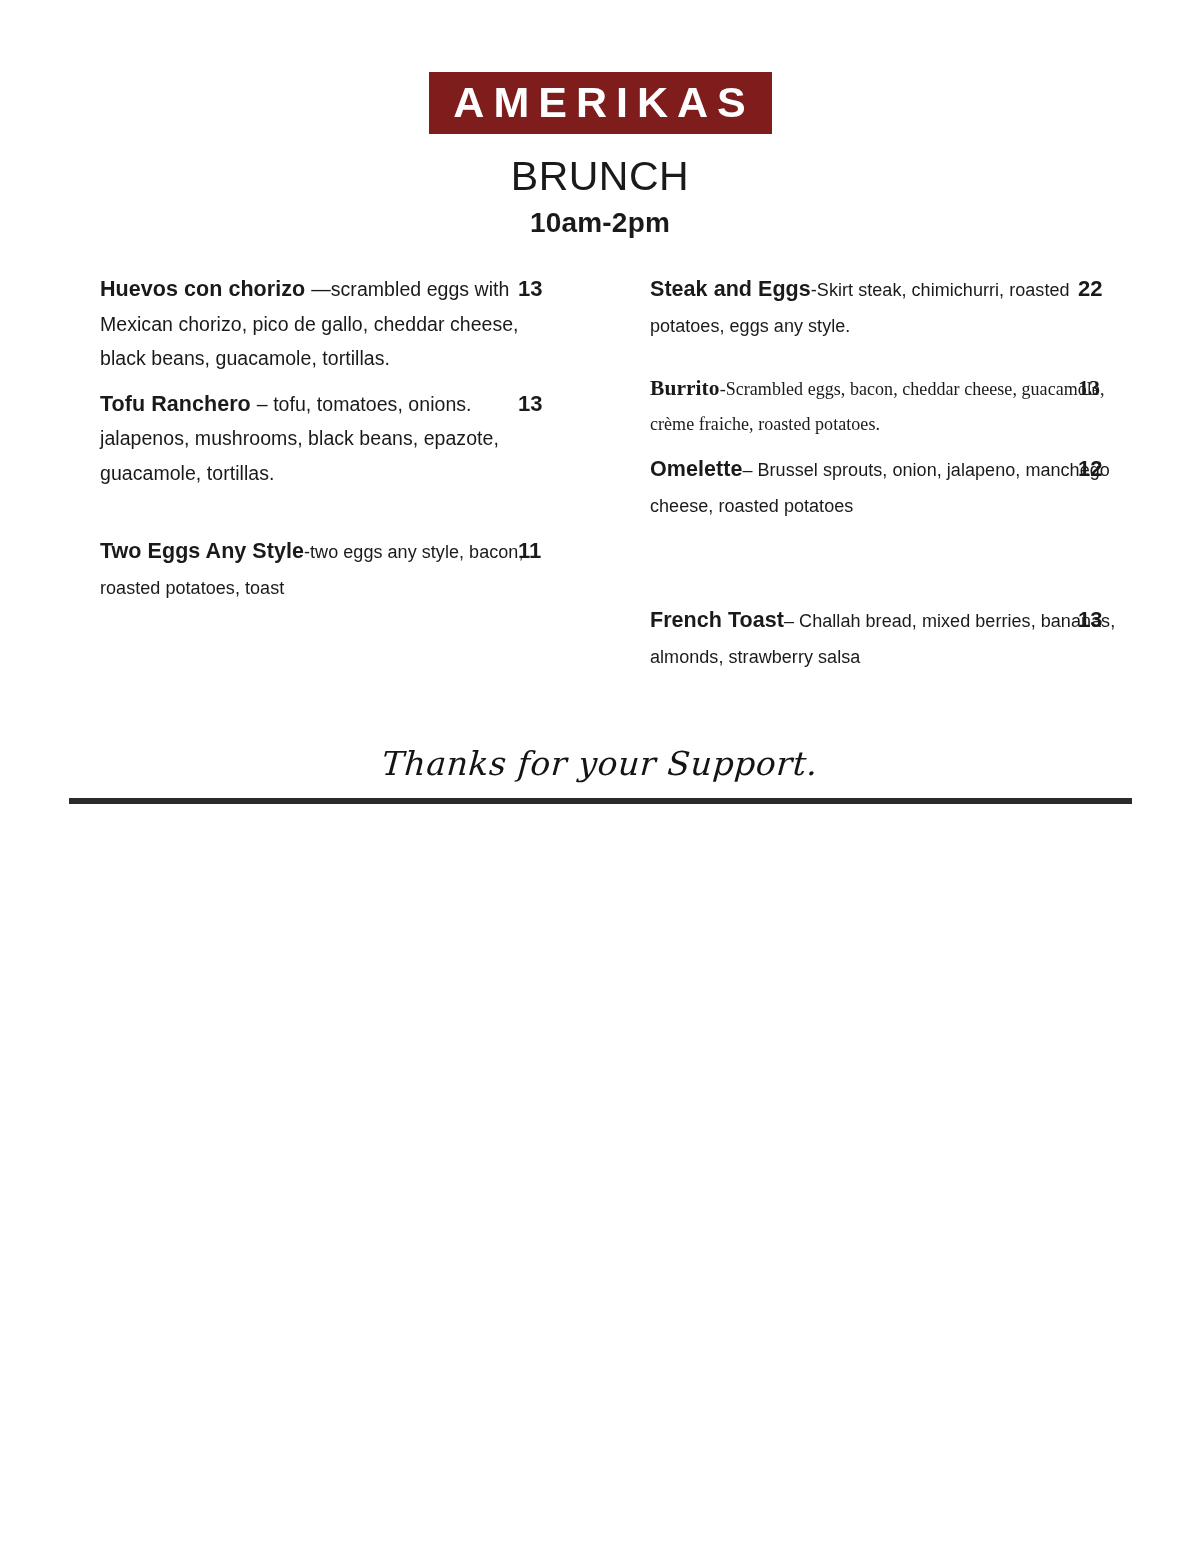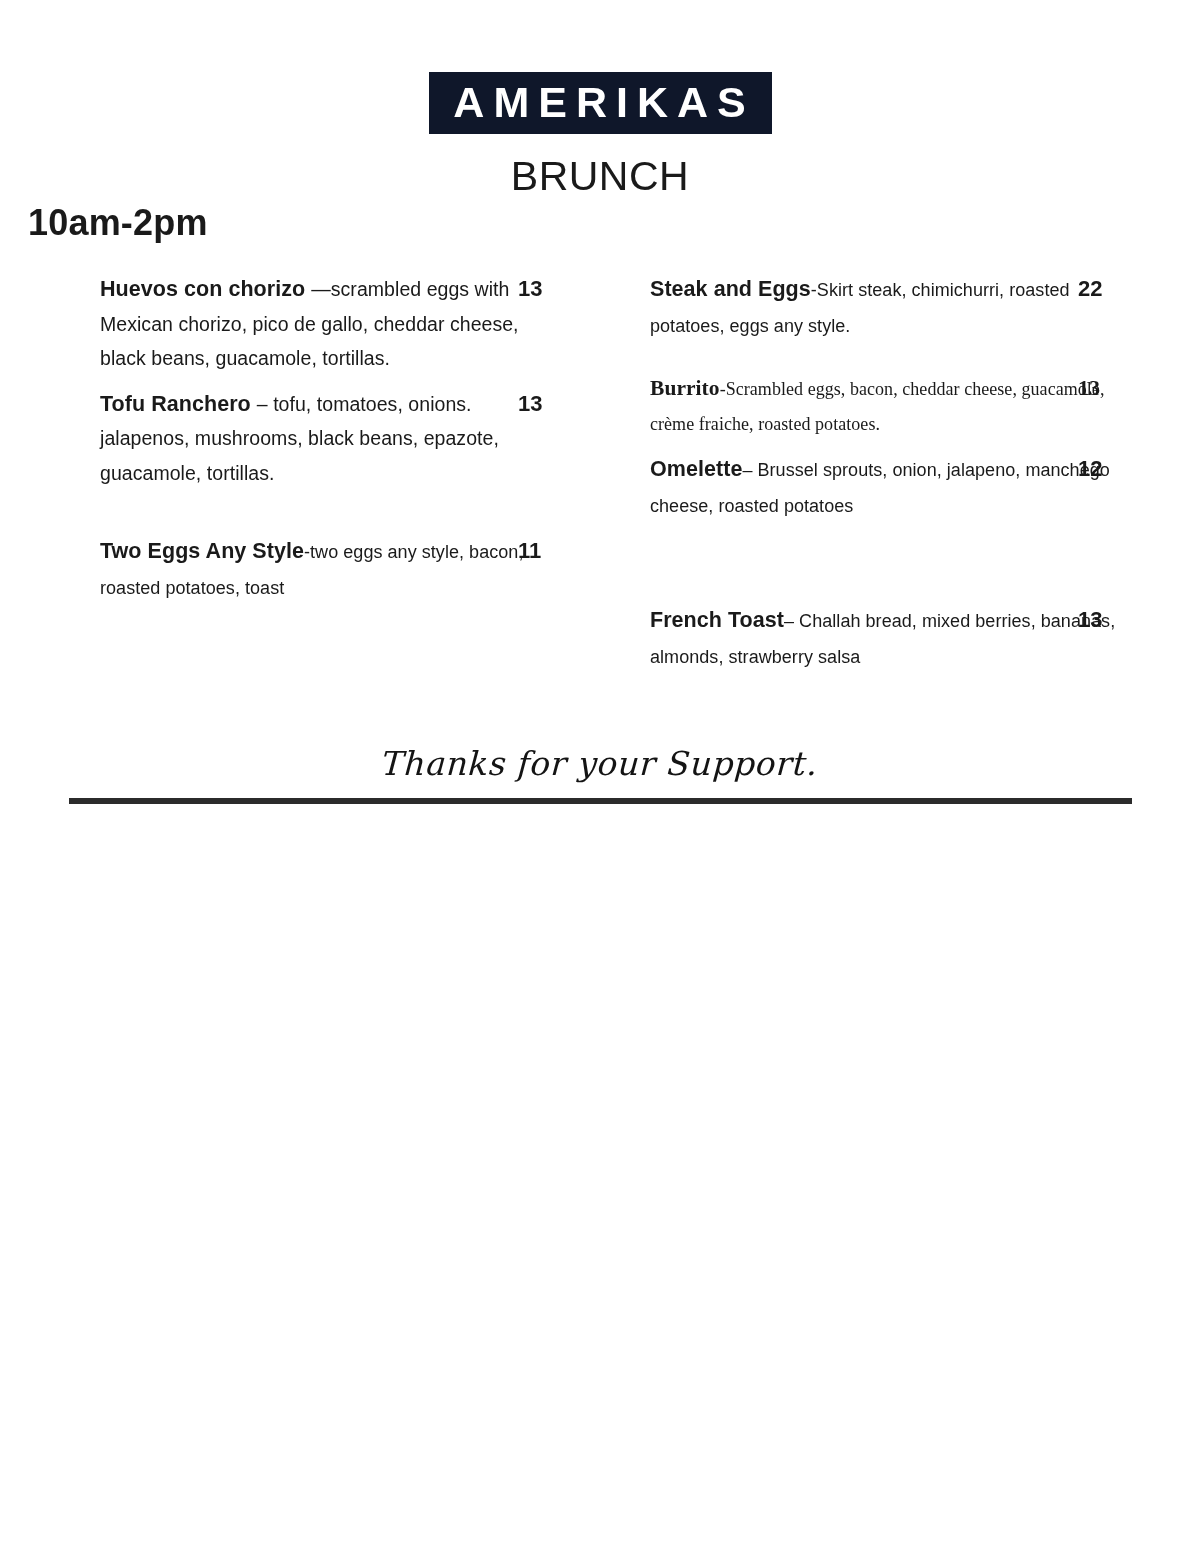--- a/index.html
+++ b/index.html
@@ -18,21 +18,21 @@
   }
 
   
   .logo-wrap {
     width: 100%;
     display: flex;
     justify-content: center;
     padding-top: 72px;
   }
   .logo-box {
-    background: #0f172a;
+    background: #7f1d1d;
     width: 343px;
     padding: 7px 10px 8px 9px;
     box-sizing: border-box;
   }
   .logo-title {
     color: #ffffff;
     font-weight: bold;
     font-size: 43px;
     line-height: 47px;
     letter-spacing: 9px;
@@ -58,27 +58,26 @@
   
   .menu-heading {
     text-align: center;
     font-weight: normal;
     font-size: 41px;
     line-height: 48px;
     margin-top: 18px;
     letter-spacing: 0.5px;
   }
   .menu-hours {
-    text-align: left;
-    font-weight: bold;
-    font-size: 36px;
+    text-align: center;
+    font-weight: bold;
+    font-size: 28px;
     line-height: 34px;
     margin-top: 6px;
     letter-spacing: 0.2px;
-    margin-left: 28px;
   }
 
   
   .columns {
     display: flex;
     margin-top: 32px;
     padding: 0 72px 0 100px;
     box-sizing: border-box;
     align-items: flex-start;
   }

